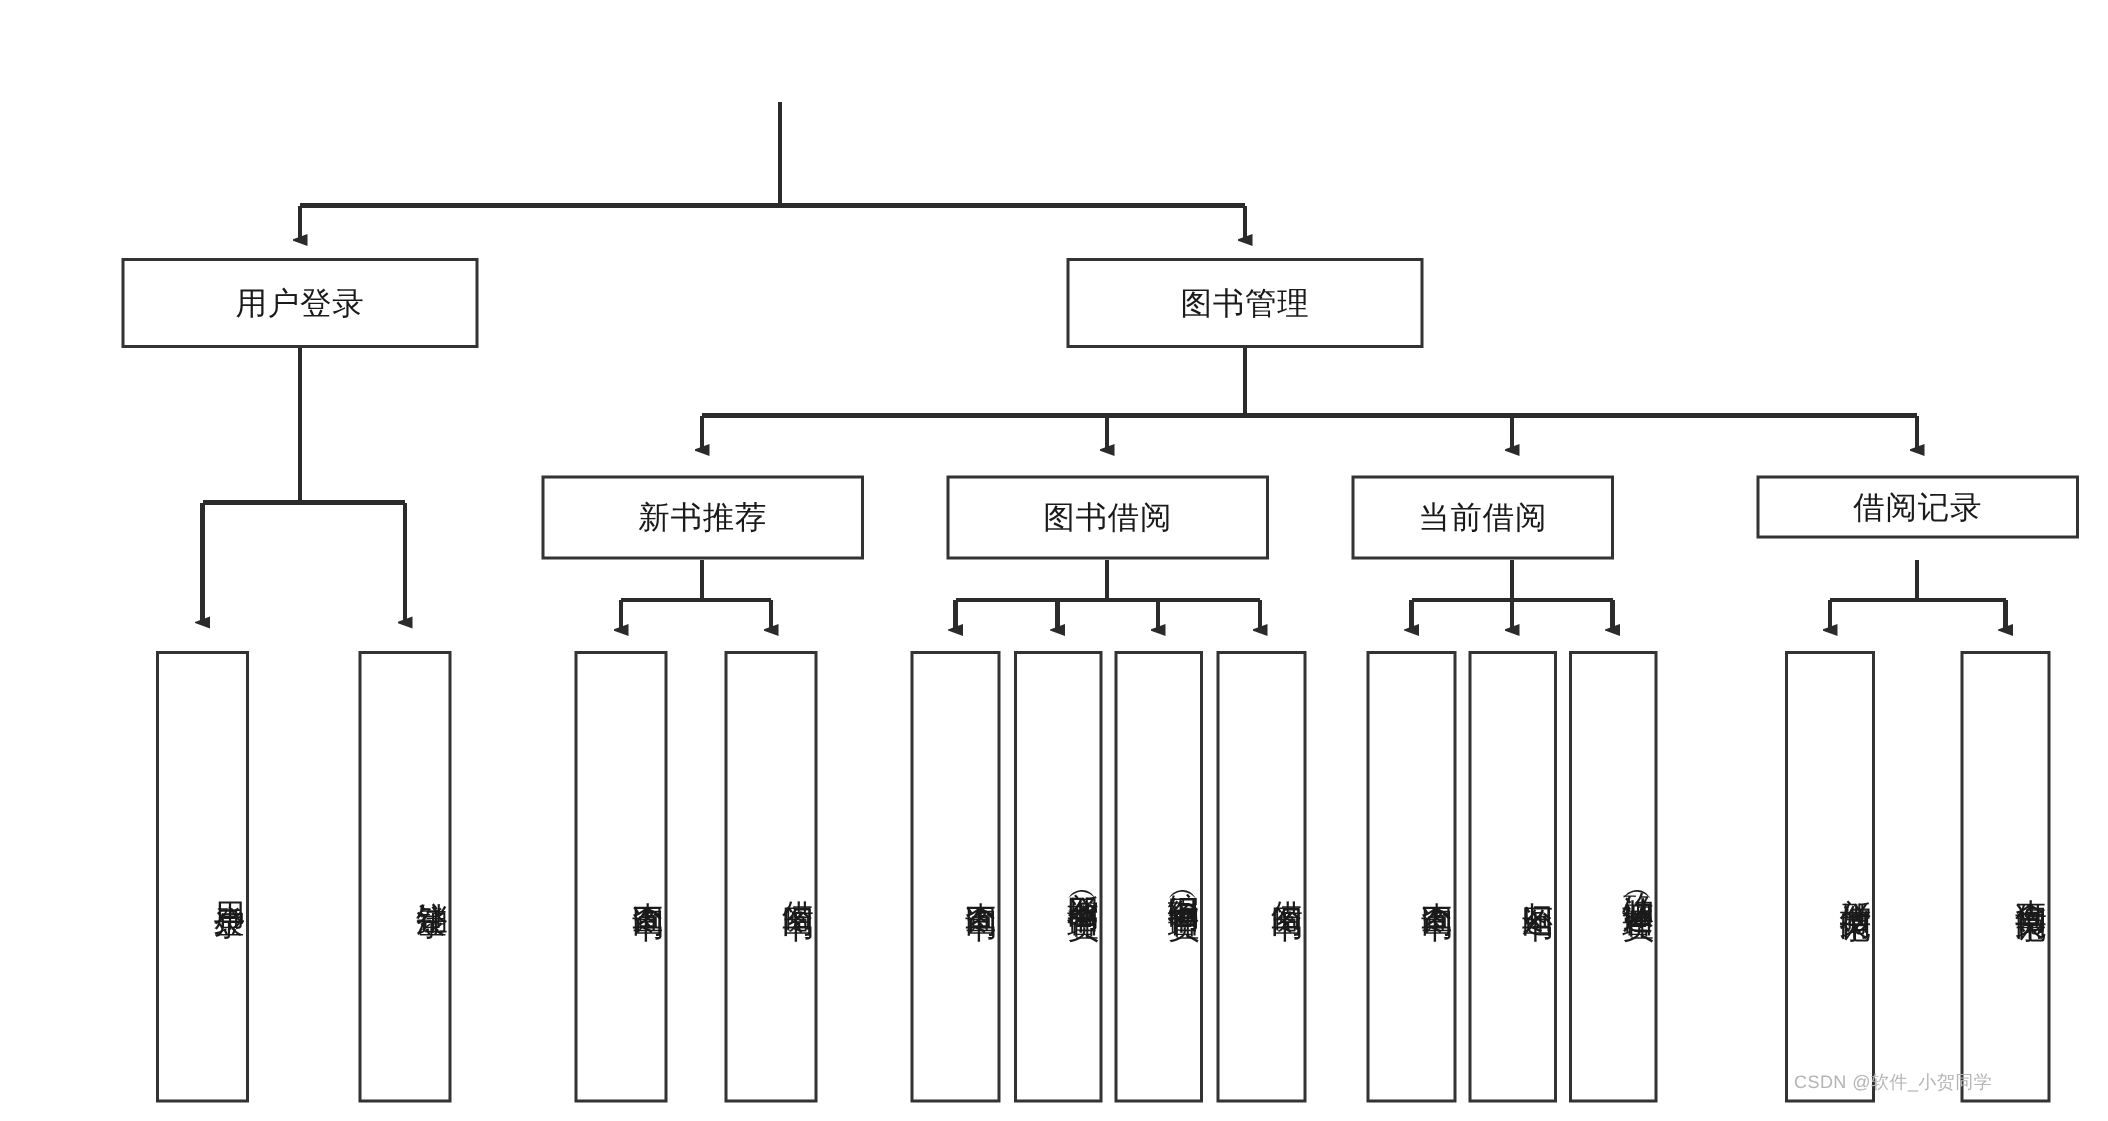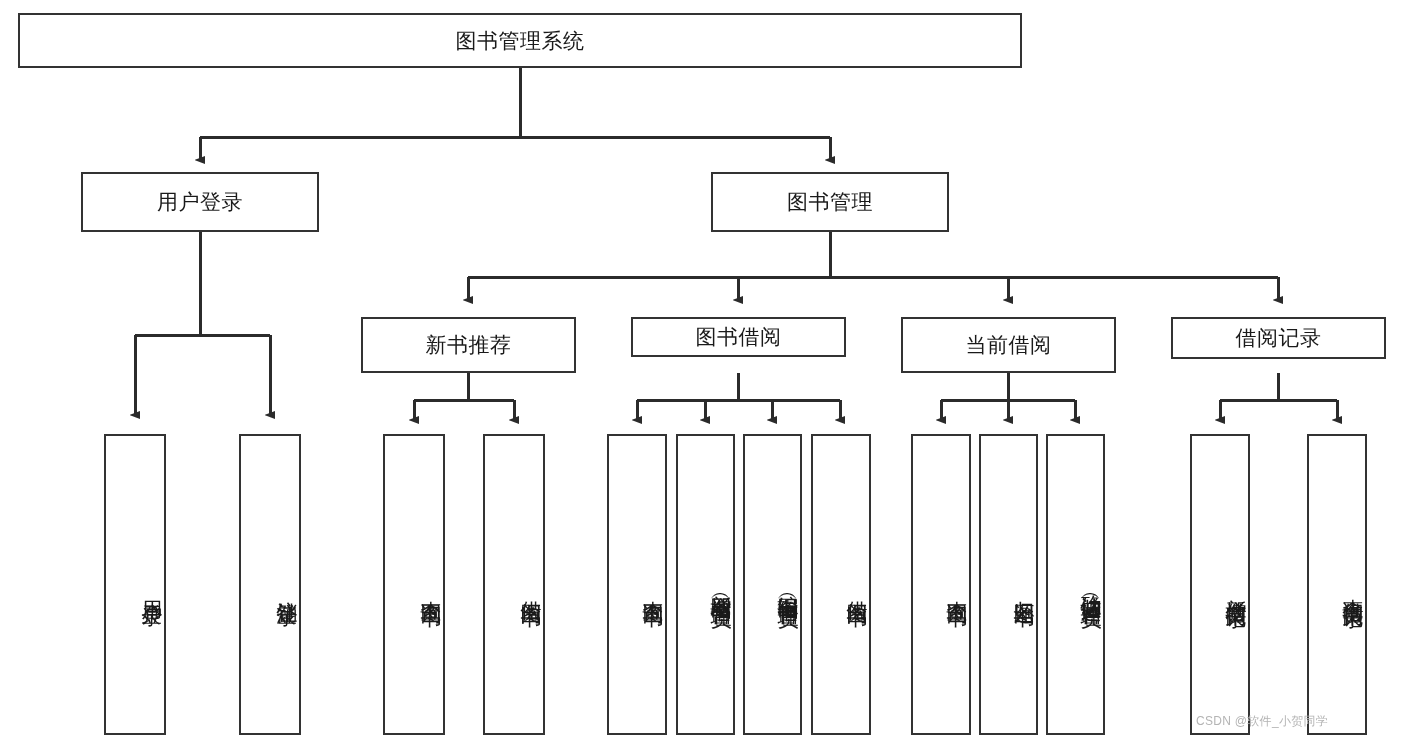--- a/index.html
+++ b/index.html
@@ -113,38 +113,35 @@
       <path d="M1008,400 L1008,420" marker-end="url(#arrowhead)"></path>
       <path d="M1075,400 L1075,420" marker-end="url(#arrowhead)"></path>
 
       <path d="M1278,373 L1278,400"></path>
       <path d="M1220,400 L1337,400"></path>
       <path d="M1220,400 L1220,420" marker-end="url(#arrowhead)"></path>
       <path d="M1337,400 L1337,420" marker-end="url(#arrowhead)"></path>
     </g>
   </svg>
 
-  <div class="node node-h" style="left:18px; top:13px; width:1004px; height:55px;">
-    <span>图书管理系统</span>
-  </div>
 
   <div class="node node-h" style="left:81px; top:172px; width:238px; height:60px;">
     <span>用户登录</span>
   </div>
   <div class="node node-h" style="left:361px; top:317px; width:215px; height:56px;">
     <span>新书推荐</span>
   </div>
 
   <div class="node node-h" style="left:711px; top:172px; width:238px; height:60px;">
     <span>图书管理</span>
   </div>
-  <div class="node node-h" style="left:631px; top:317px; width:215px; height:40px;">
+  <div class="node node-h" style="left:631px; top:317px; width:215px; height:56px;">
     <span>图书借阅</span>
   </div>
-  <div class="node node-h" style="left:901px; top:317px; width:215px; height:56px;">
+  <div class="node node-h" style="left:901px; top:317px; width:175px; height:56px;">
     <span>当前借阅</span>
   </div>
   <div class="node node-h" style="left:1171px; top:317px; width:215px; height:42px;">
     <span>借阅记录</span>
   </div>
 
   <div class="node node-v" style="left:104px; top:434px; width:62px; height:301px;">
     <span>用户登录</span>
   </div>
   <div class="node node-v" style="left:239px; top:434px; width:62px; height:301px;">

